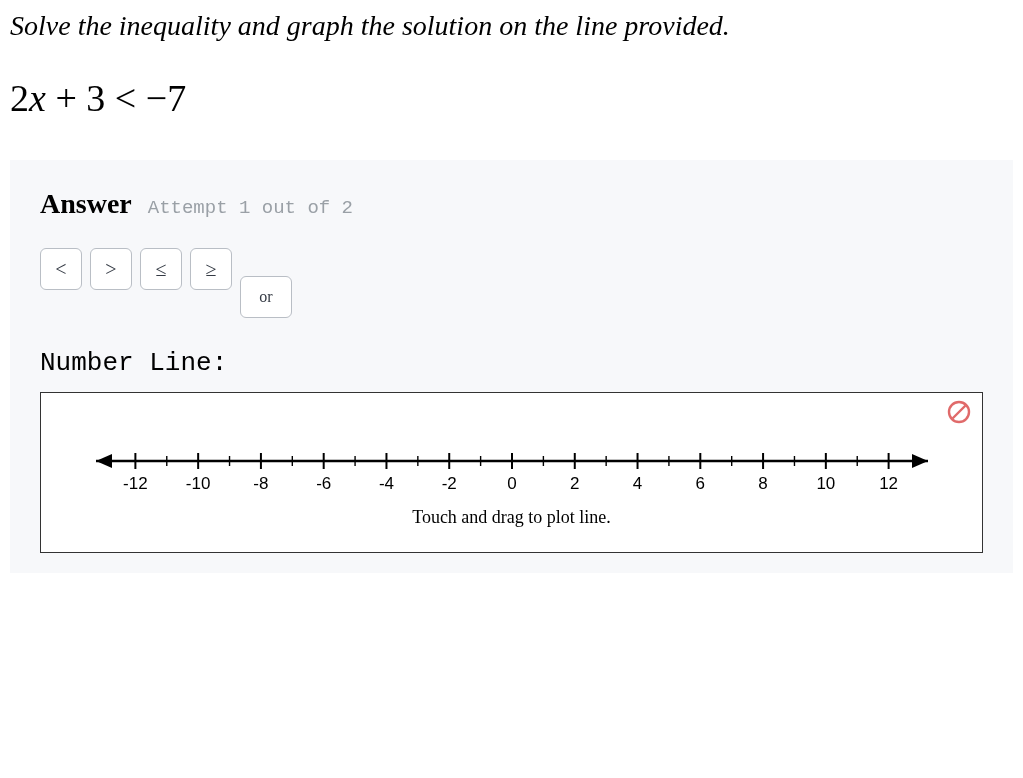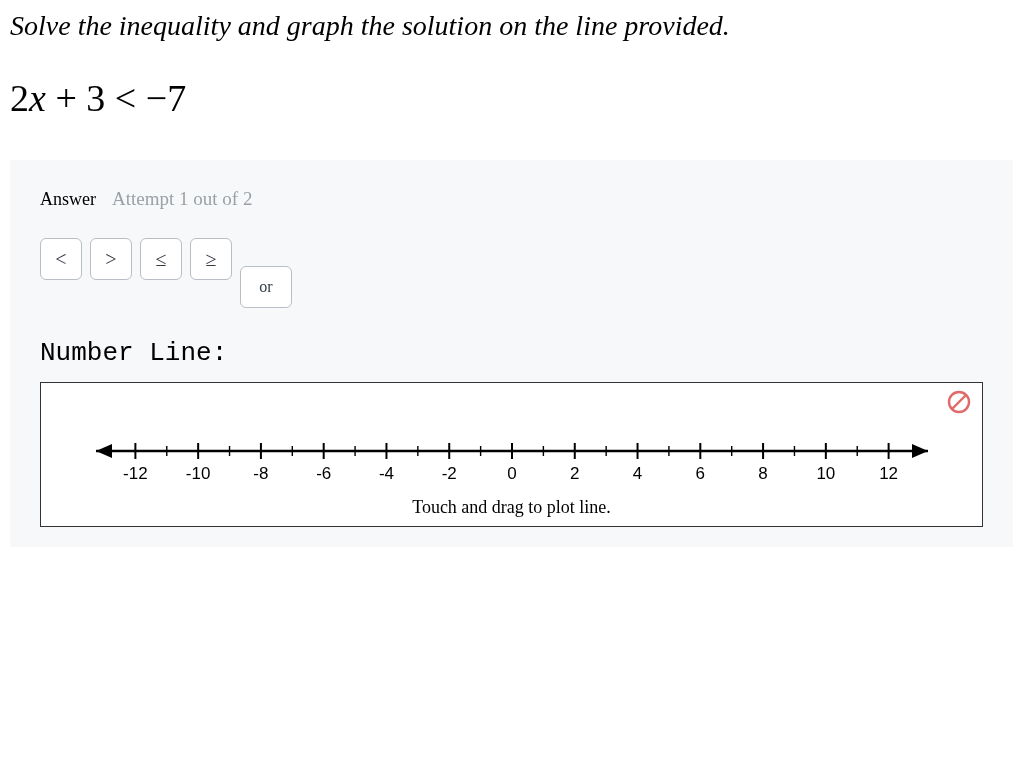--- a/index.html
+++ b/index.html
@@ -25,27 +25,28 @@
   }
   .equation .var { font-style: italic; }
   .answer-panel {
     background: #f7f8fa;
     padding: 28px 30px 20px 30px;
   }
   .answer-header {
     margin-bottom: 28px;
   }
   .answer-label {
-    font-weight: normal;
-    font-size: 18px;
+    font-weight: bold;
+    font-size: 28px;
   }
   .attempt {
     font-size: 19px;
     color: #9aa0a6;
     margin-left: 12px;
+    font-family: Liberation Mono, monospace;
   }
   .sym-row {
     display: flex;
     gap: 8px;
     margin-bottom: 30px;
   }
   .sym-btn {
     width: 42px;
     height: 42px;
     border: 1.5px solid #b9bec5;
@@ -84,21 +85,21 @@
     padding: 4px 6px;
   }
   .nl-label {
     font-size: 26px;
     margin-bottom: 14px;
     font-family: Liberation Mono, monospace;
   }
   .nl-box {
     border: 1.5px solid #333;
     background: #fff;
-    padding: 12px 12px 8px 12px;
+    padding: 12px 12px 24px 12px;
     position: relative;
   }
   .clear-btn {
     position: absolute;
     top: 6px;
     right: 10px;
     width: 26px;
     height: 26px;
     cursor: pointer;
   }

